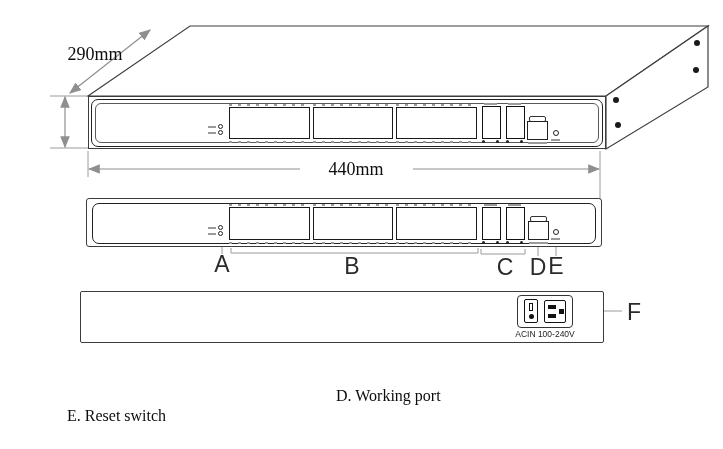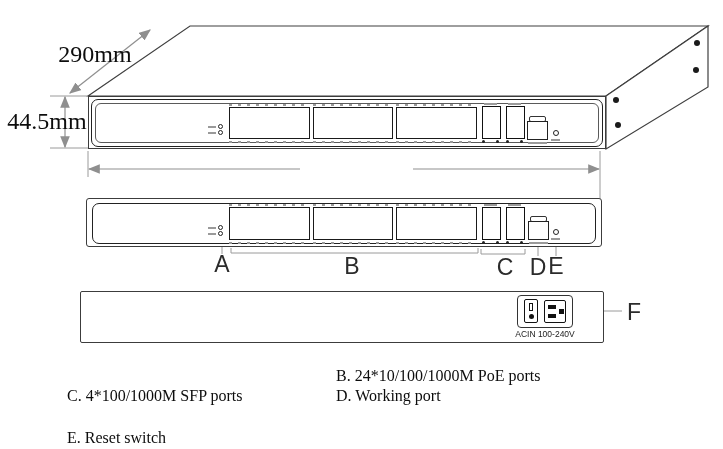--- a/index.html
+++ b/index.html
@@ -25,21 +25,21 @@
   .dash{background:#9a9a9a;height:2px;}
   .mdot{width:3px;height:3px;border-radius:50%;background:#222;}
   
   .pwr-frame{border:1.2px solid #333;border-radius:4px;background:#fff;}
   .pwr-switch{border:1.5px solid #111;border-radius:2px;background:#fff;}
   .sw-i{border:1px solid #111;background:#fff;}
   .sw-dot{background:#111;border-radius:50%;}
   .inlet{border:1.5px solid #111;border-radius:2px;background:#fff;}
   .slot{background:#111;}
   
-  .dimtxt{font-size:24px;line-height:24px;white-space:nowrap;color:#0d0d0d;text-align:center;}
+  .dimtxt{font-size:18px;line-height:24px;white-space:nowrap;color:#0d0d0d;text-align:center;}
   .callout{font-family:"Liberation Sans", sans-serif;font-size:23px;line-height:24px;color:#2b2b2b;text-align:center;width:24px;}
   .legend-item{font-size:16px;line-height:20px;white-space:nowrap;color:#0d0d0d;}
   .pwrlbl{font-family:"Liberation Sans", sans-serif;font-size:8.5px;line-height:10px;color:#222;text-align:center;white-space:nowrap;}
   svg{position:absolute;left:0;top:0;}
 </style>
 </head>
 <body>
 
 <div id="stage">
 
@@ -72,21 +72,21 @@
 
     <line x1="222" y1="238" x2="222" y2="254" stroke="#9a9a9a" stroke-width="1"></line>
     <polyline points="231,248 231,253 478,253 478,248" fill="none" stroke="#9a9a9a" stroke-width="1"></polyline>
     <polyline points="481,249 481,254 525,254 525,249" fill="none" stroke="#9a9a9a" stroke-width="1"></polyline>
     <line x1="538" y1="243" x2="538" y2="256" stroke="#9a9a9a" stroke-width="1"></line>
     <line x1="556" y1="237" x2="556" y2="256" stroke="#9a9a9a" stroke-width="1"></line>
     <line x1="574" y1="311" x2="622" y2="311" stroke="#9a9a9a" stroke-width="1"></line>
   </svg>
 
   <div class="abs dimtxt" style="left:53px;top:42px;width:84px;">290mm</div>
-  <div class="abs dimtxt" style="left:4px;top:109px;width:86px;">44.5mm</div>
+  <div class="abs dimtxt" style="left:314px;top:157px;width:84px;">440mm</div>
 
   <div class="abs face" style="left:88px;top:96px;width:518px;height:53px;"></div>
   <div class="abs panel" style="left:91px;top:99px;width:512px;height:48px;"></div>
   <div class="abs recess" style="left:95px;top:103px;width:504px;height:40px;"></div>
 
   <div class="abs dash" style="left:208px;top:126px;width:8px;"></div>
   <div class="abs dash" style="left:208px;top:132px;width:8px;"></div>
   <div class="abs led" style="left:218px;top:124px;width:5px;height:5px;"></div>
   <div class="abs led" style="left:218px;top:130px;width:5px;height:5px;"></div>
 
@@ -161,18 +161,16 @@
     <div class="abs sw-dot" style="left:3.5px;top:14px;width:5px;height:5px;"></div>
   </div>
   <div class="abs inlet" style="left:544px;top:300px;width:22px;height:23px;">
     <div class="abs slot" style="left:3px;top:4px;width:8px;height:4px;"></div>
     <div class="abs slot" style="left:3px;top:13px;width:8px;height:4px;"></div>
     <div class="abs slot" style="left:14px;top:8px;width:5px;height:5px;"></div>
   </div>
   <div class="abs pwrlbl" style="left:505px;top:329px;width:80px;">ACIN 100-240V</div>
   <div class="abs callout" style="left:622px;top:300px;">F</div>
 
-  <div class="abs legend-item" style="left:336px;top:366px;">B. 24*10/100/1000M PoE ports</div>
-  <div class="abs legend-item" style="left:67px;top:386px;">C. 4*100/1000M SFP ports</div>
   <div class="abs legend-item" style="left:336px;top:386px;">D. Working port</div>
-  <div class="abs legend-item" style="left:67px;top:428px;">E. Reset switch</div>
+  <div class="abs legend-item" style="left:67px;top:406px;">E. Reset switch</div>
 
 </div>
 
 </body></html>

